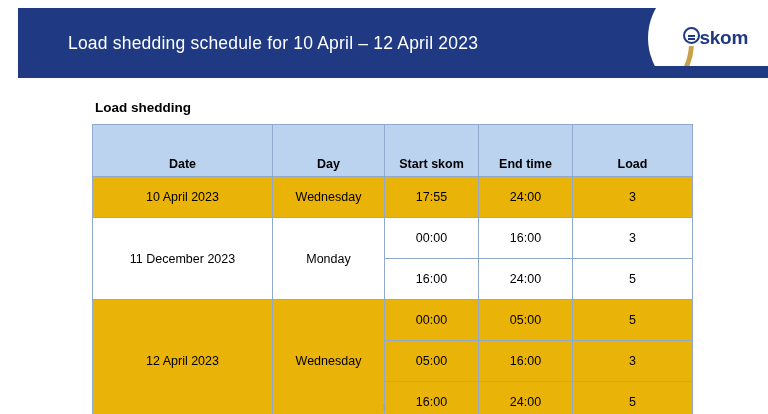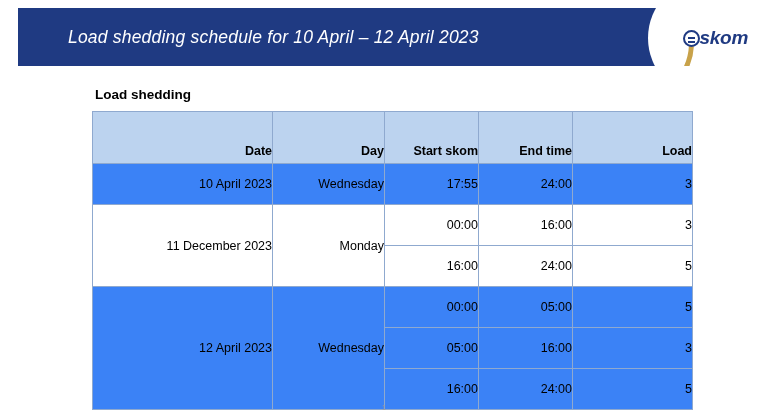--- a/index.html
+++ b/index.html
@@ -14,25 +14,24 @@
     overflow: hidden;
     position: relative;
   }
 
   
   .banner {
     position: absolute;
     left: 18px;
     top: 8px;
     width: 750px;
-    height: 58px;
+    height: 70px;
     background: #1f3a82;
     display: flex;
     align-items: center;
-    font-style: italic;
   }
   .banner-title {
     color: #ffffff;
     font-size: 17.5px;
     margin-left: 50px;
     letter-spacing: 0.2px;
     white-space: nowrap;
   }
   
   .banner-right {
@@ -62,21 +61,21 @@
     border: 5px solid #c8a24a;
     border-right-color: transparent;
     border-top-color: transparent;
     transform: rotate(-42deg);
   }
   .logo {
     position: absolute;
     right: 20px;
     top: 19px;
     display: flex;
-    align-items: center;
+    align-items: flex-start;
   }
   .logo-mark {
     width: 17px;
     height: 17px;
     border-radius: 50%;
     border: 2px solid #1f3a82;
     position: relative;
     box-sizing: border-box;
   }
   .logo-mark::before {
@@ -106,60 +105,60 @@
 
   
   .content {
     position: absolute;
     left: 0;
     top: 66px;
     width: 768px;
   }
   .section-title {
     margin-left: 95px;
-    margin-top: 21px;
+    margin-top: 34px;
     font-size: 13.5px;
     font-weight: bold;
     color: #000000;
   }
 
   table.schedule {
     margin-left: 92px;
     margin-top: 9px;
     border-collapse: collapse;
     width: 600px;
     table-layout: fixed;
   }
   table.schedule th,
   table.schedule td {
     border: 1px solid #8fa9cf;
     font-size: 12.5px;
     color: #000000;
     height: 40px;
-    text-align: right;
+    text-align: center;
     vertical-align: middle;
     padding: 0;
   }
   table.schedule thead th {
     background: #bcd3ef;
     font-weight: bold;
     height: 46px;
     vertical-align: bottom;
     padding-bottom: 5px;
   }
   th.col-date, th.col-day {
     text-align: left;
     padding-left: 8px;
   }
   th.col-start, th.col-end {
     text-align: left;
     padding-left: 8px;
   }
   td.shade {
-    background: #3b82f6;
+    background: #eab308;
   }
   td.plain {
     background: #ffffff;
   }
 
   .page-number {
     position: absolute;
     left: 382px;
     top: 404px;
     font-size: 7px;

